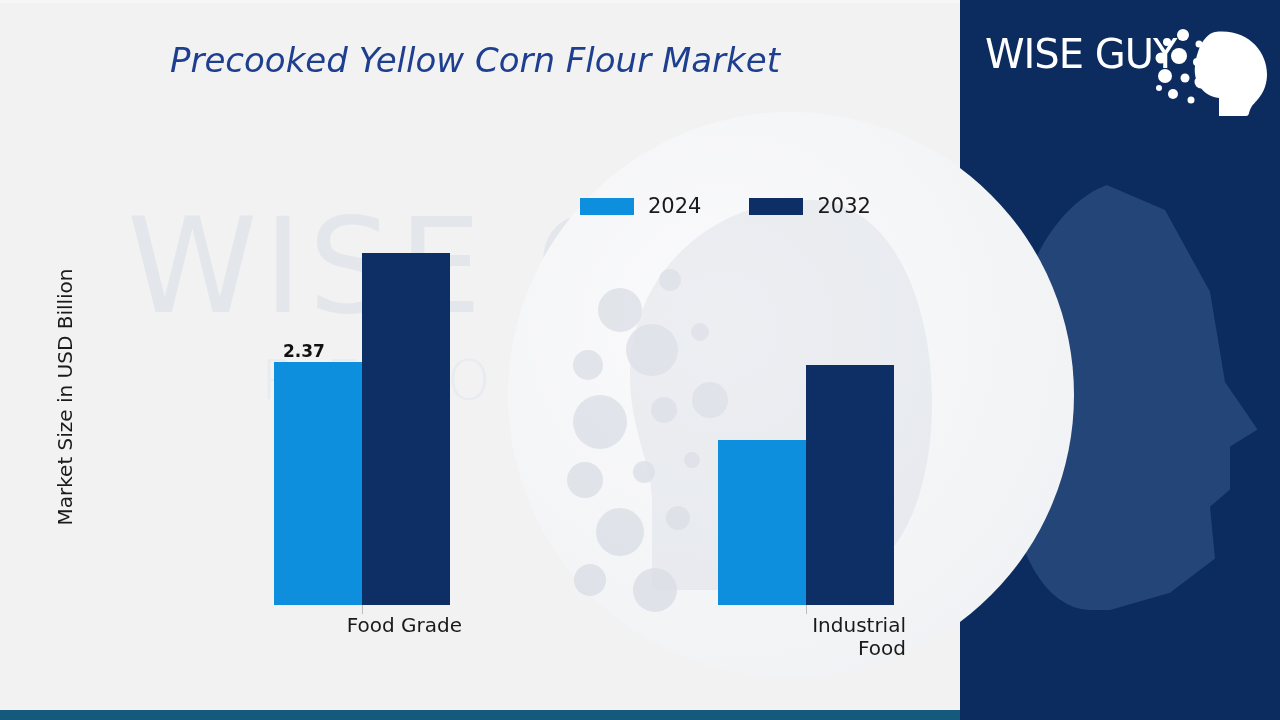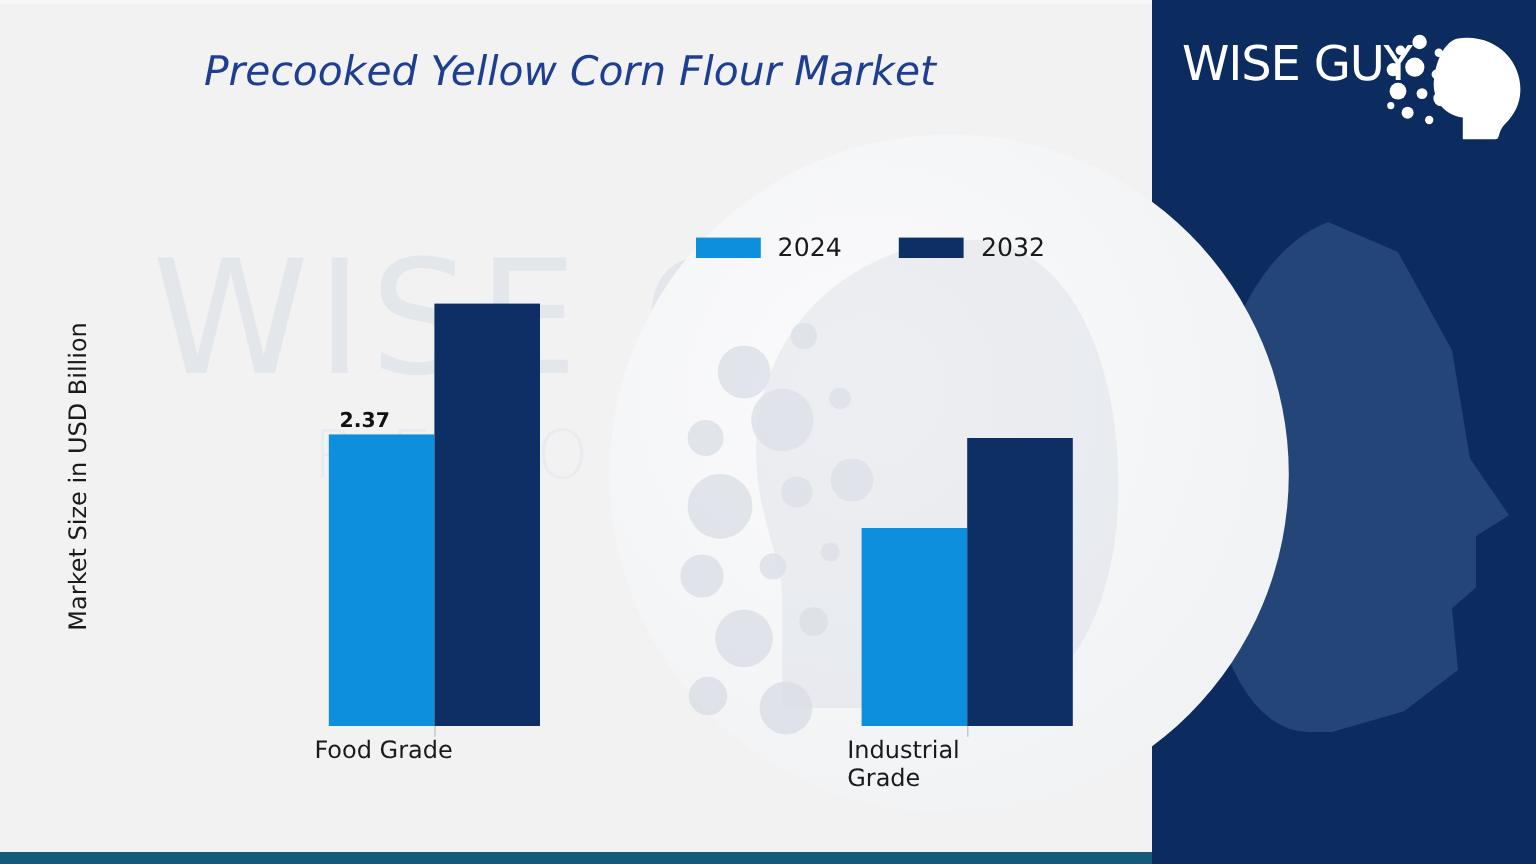--- a/index.html
+++ b/index.html
@@ -85,21 +85,21 @@
   .legend-swatch{width:54px;height:17px;display:block;}
   .legend-label{font-size:21px;color:#1a1a1a;}
 
   .plot{position:absolute;left:0;top:0;width:960px;height:720px;}
   .bar{position:absolute;bottom:115px;}
   .bar-value{
     position:absolute;font-size:17px;font-weight:bold;color:#111;
     white-space:nowrap;
   }
   .cat-label{
-    position:absolute;font-size:20px;color:#1a1a1a;text-align:left;
+    position:absolute;font-size:20px;color:#1a1a1a;text-align:right;
     line-height:1.15;
   }
   .axis-tick{position:absolute;width:1px;height:9px;background:#b9bcc0;}
 </style>
 </head>
 <body>
 
 <div id="canvas">
 
   <div class="bg-layer">
@@ -195,17 +195,17 @@
 
     <div class="axis-tick" style="left:362px;top:605px;"></div>
     <div class="axis-tick" style="left:806px;top:605px;"></div>
 
     <div class="cat-label" style="left:262px;top:614px;width:200px;">
       <span>Food Grade</span>
     </div>
 
     <div class="cat-label" style="left:706px;top:614px;width:200px;">
       <span>Industrial</span><br>
-      <span>Grade</span>
+      <span>Food</span>
     </div>
 
   </div>
 </div>
 
 </body></html>

